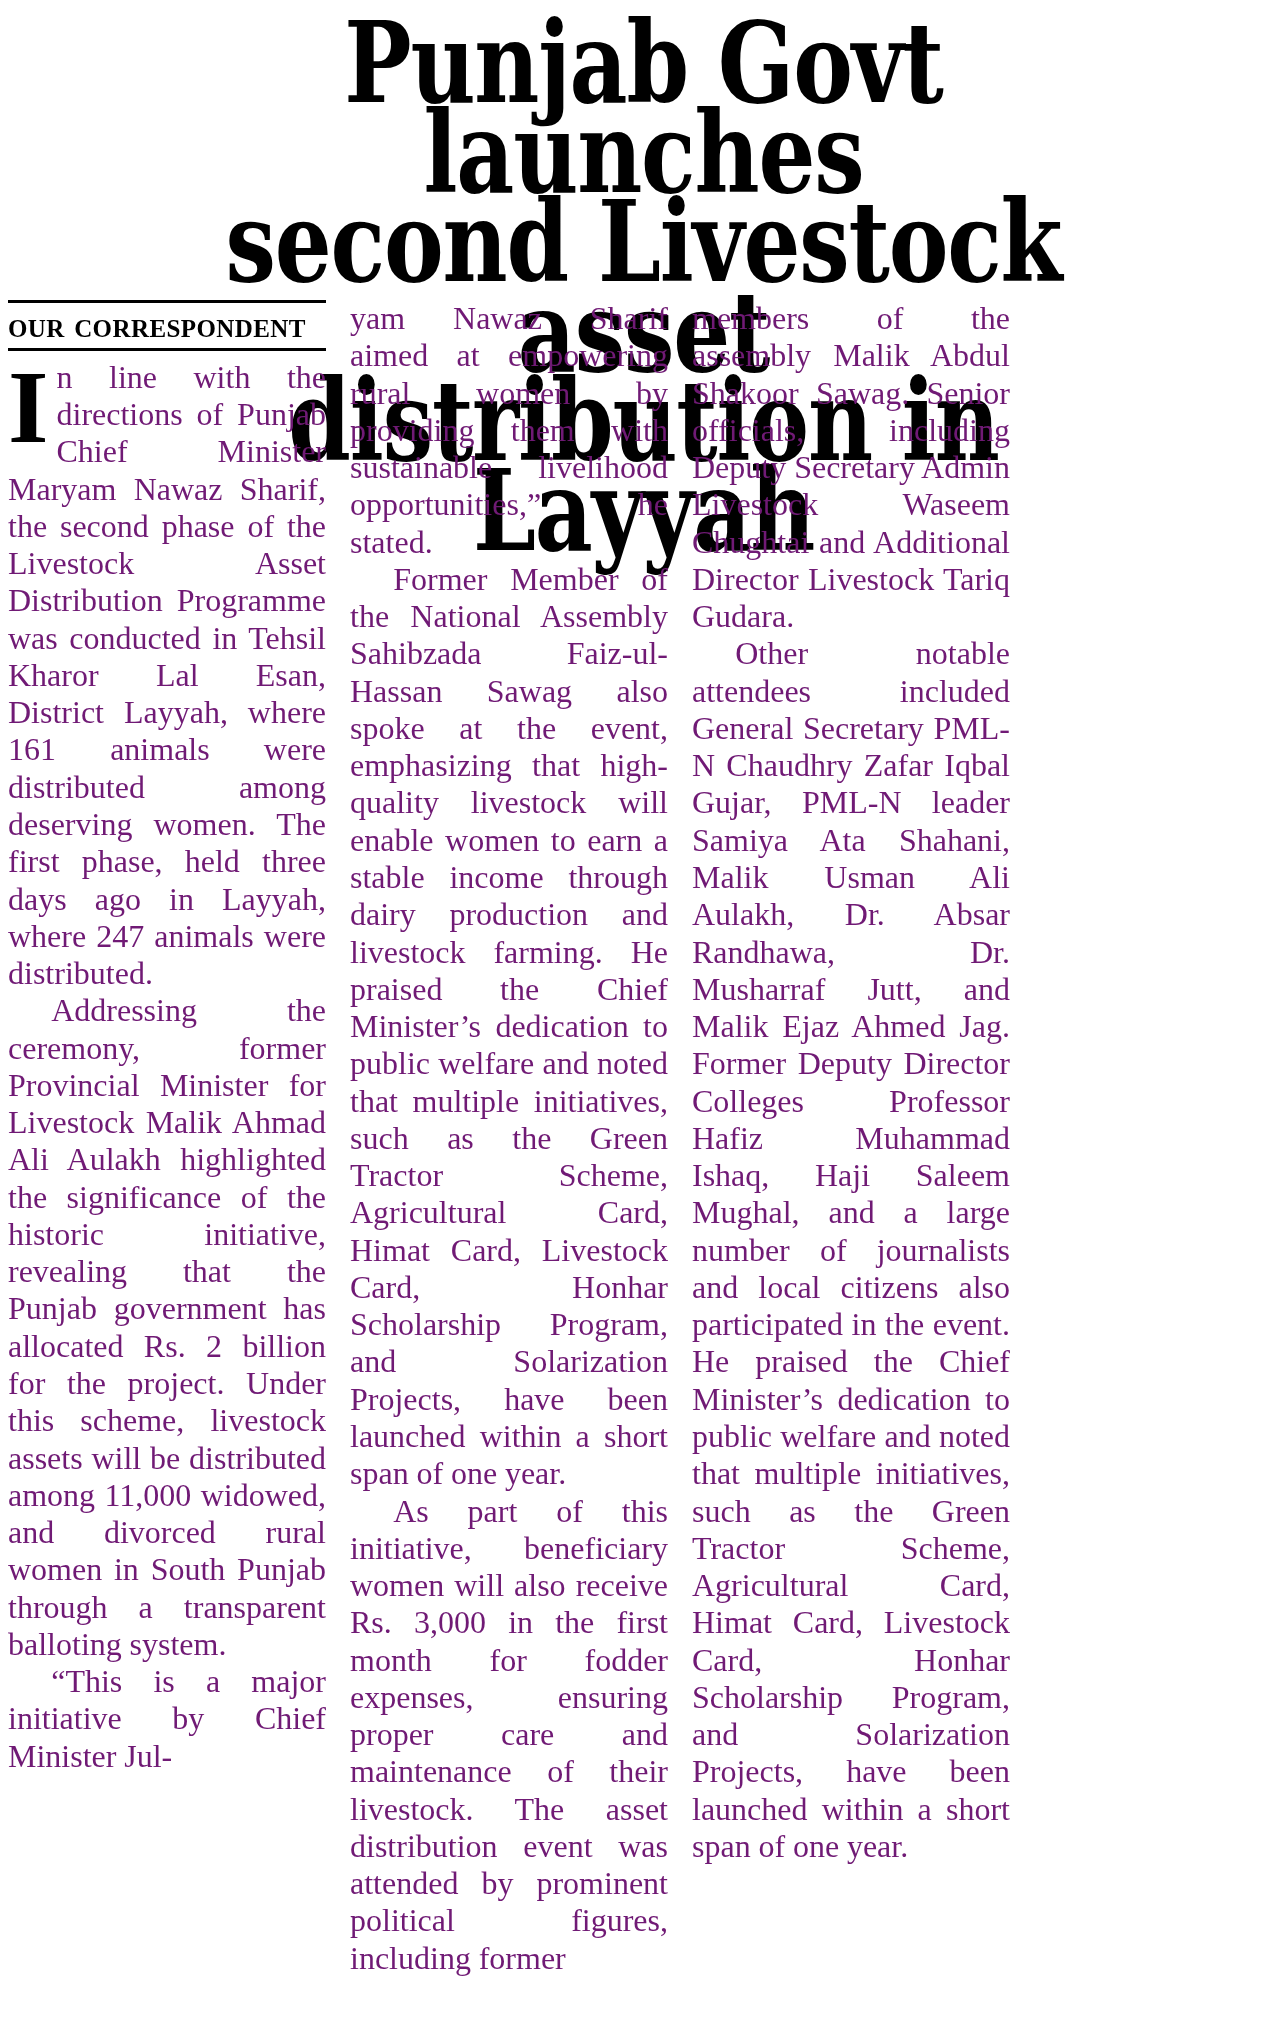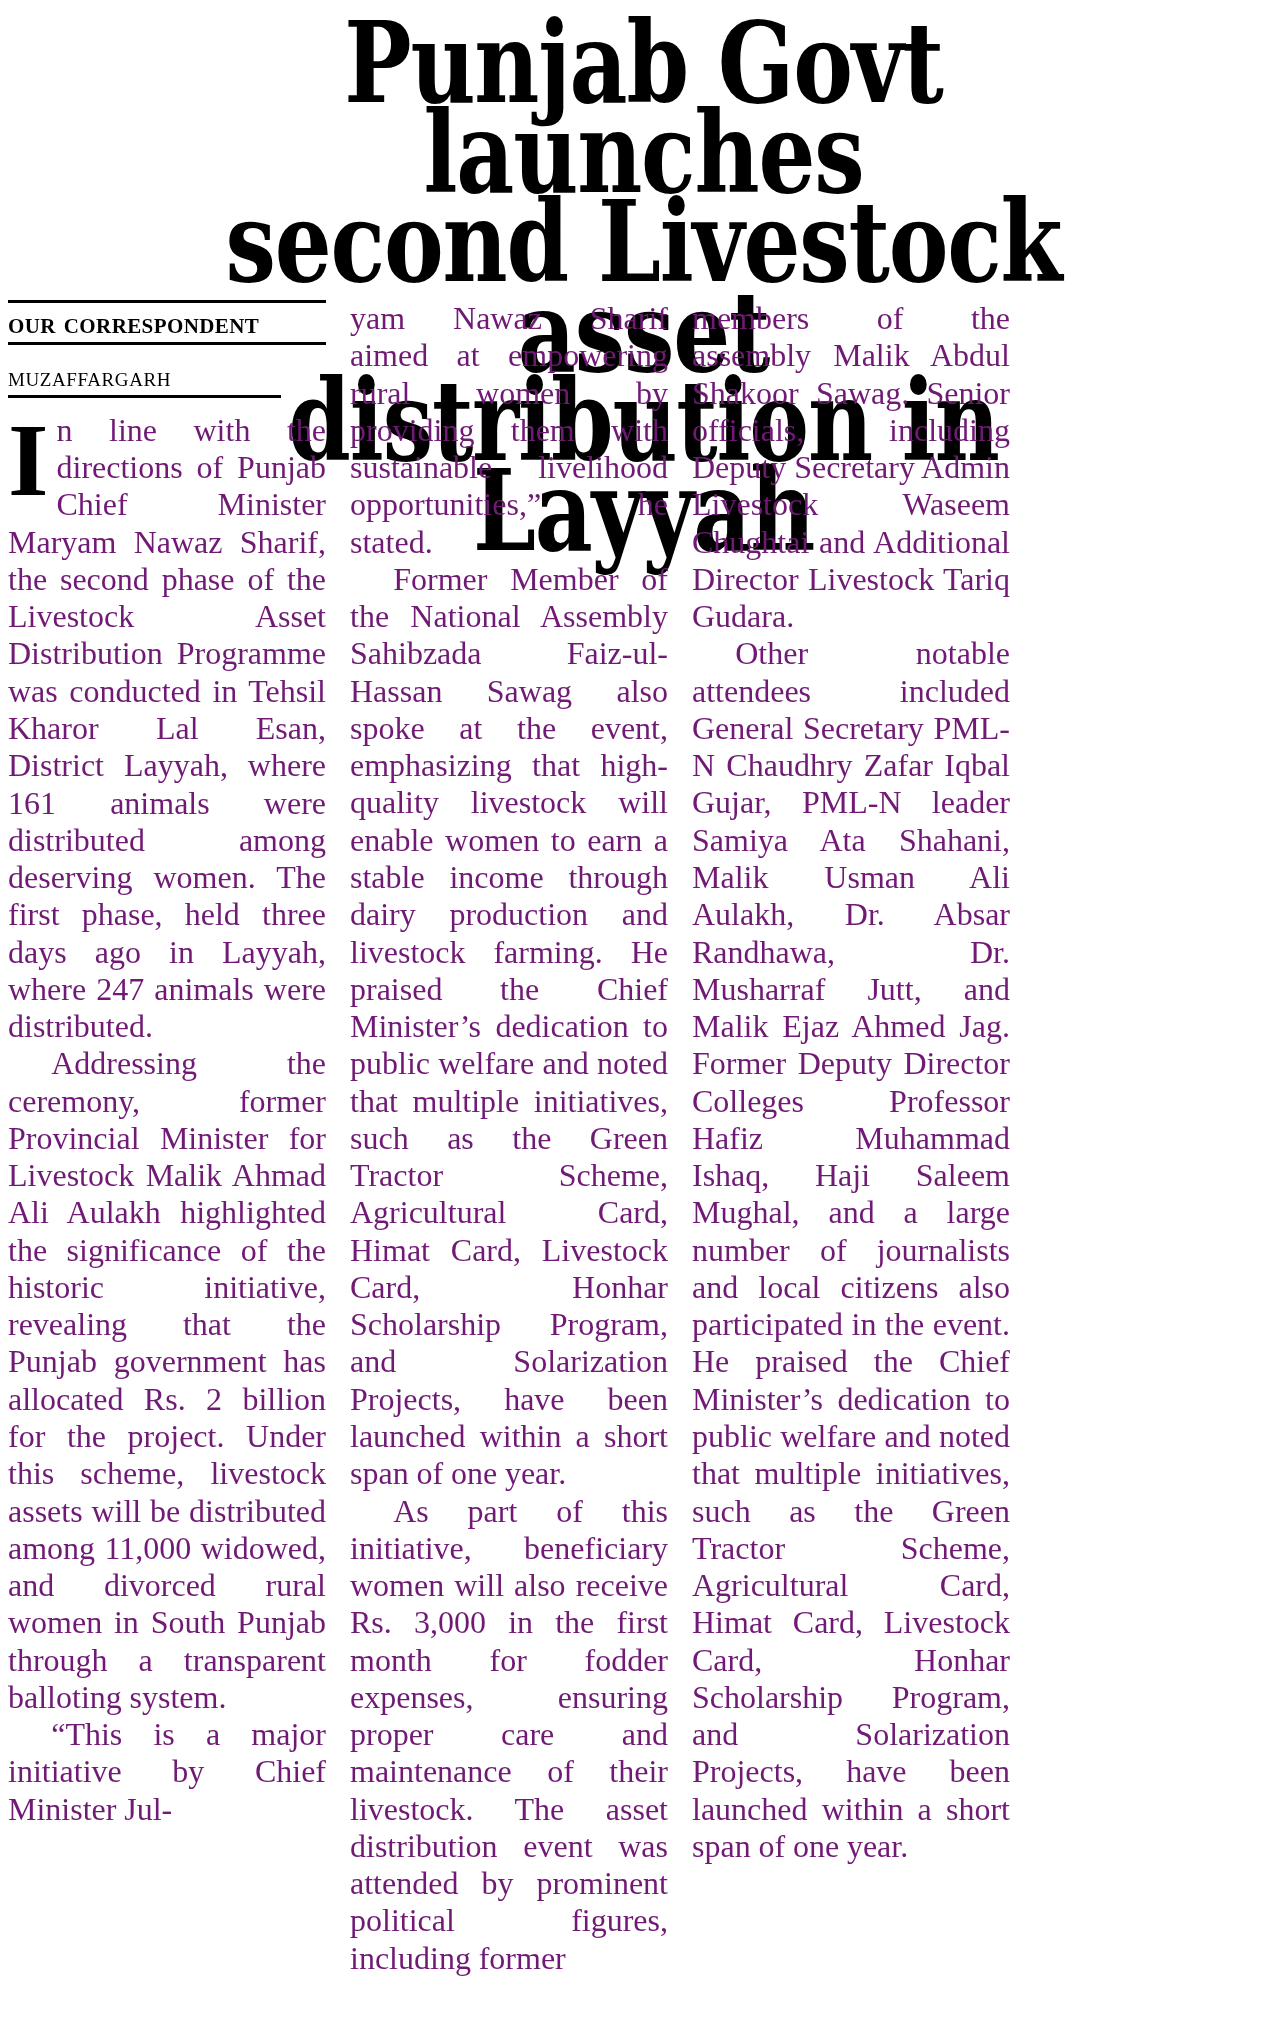--- a/index.html
+++ b/index.html
@@ -57,21 +57,21 @@
 
   .byline-block {
     margin: 0 0 8px 0;
     border-top: 3px solid #000;
     border-bottom: 3px solid #000;
     padding: 4px 0 3px 0;
   }
   .byline-name {
     font-family: "Liberation Serif", "DejaVu Serif", serif;
     font-weight: 700;
-    font-size: 30px;
+    font-size: 36px;
     line-height: 1.05;
     letter-spacing: 0.4px;
     font-variant: small-caps;
     text-transform: lowercase;
     color: #000;
     margin: 0;
   }
   .byline-name::first-letter { font-size: 1em; }
 
   .dateline-block {
@@ -124,23 +124,20 @@
   <h1 class="headline">Punjab Govt launches
 second Livestock asset
 distribution in Layyah</h1>
 
   <div class="columns">
 
     <div class="col">
       <div class="byline-block">
         <div class="byline-name">Our Correspondent</div>
       </div>
-      <div class="dateline-block">
-        <div class="dateline">Muzaffargarh</div>
-      </div>
       <div class="body has-dropcap">
         <p>In line with the directions of Punjab Chief Minister Maryam Nawaz Sharif, the second phase of the Livestock Asset Distribution Programme was conducted in Tehsil Kharor Lal Esan, District Layyah, where 161 animals were distributed among deserving women. The first phase, held three days ago in Layyah, where 247 animals were distributed.</p>
         <p>Addressing the ceremony, former Provincial Minister for Livestock Malik Ahmad Ali Aulakh highlighted the significance of the historic initiative, revealing that the Punjab government has allocated Rs. 2 billion for the project. Under this scheme, livestock assets will be distributed among 11,000 widowed, and divorced rural women in South Punjab through a transparent balloting system.</p>
         <p>“This is a major initiative by Chief Minister Jul-</p>
       </div>
     </div>
 
     <div class="col">
       <div class="body">
         <p>yam Nawaz Sharif aimed at empowering rural women by providing them with sustainable livelihood opportunities,” he stated.</p>

